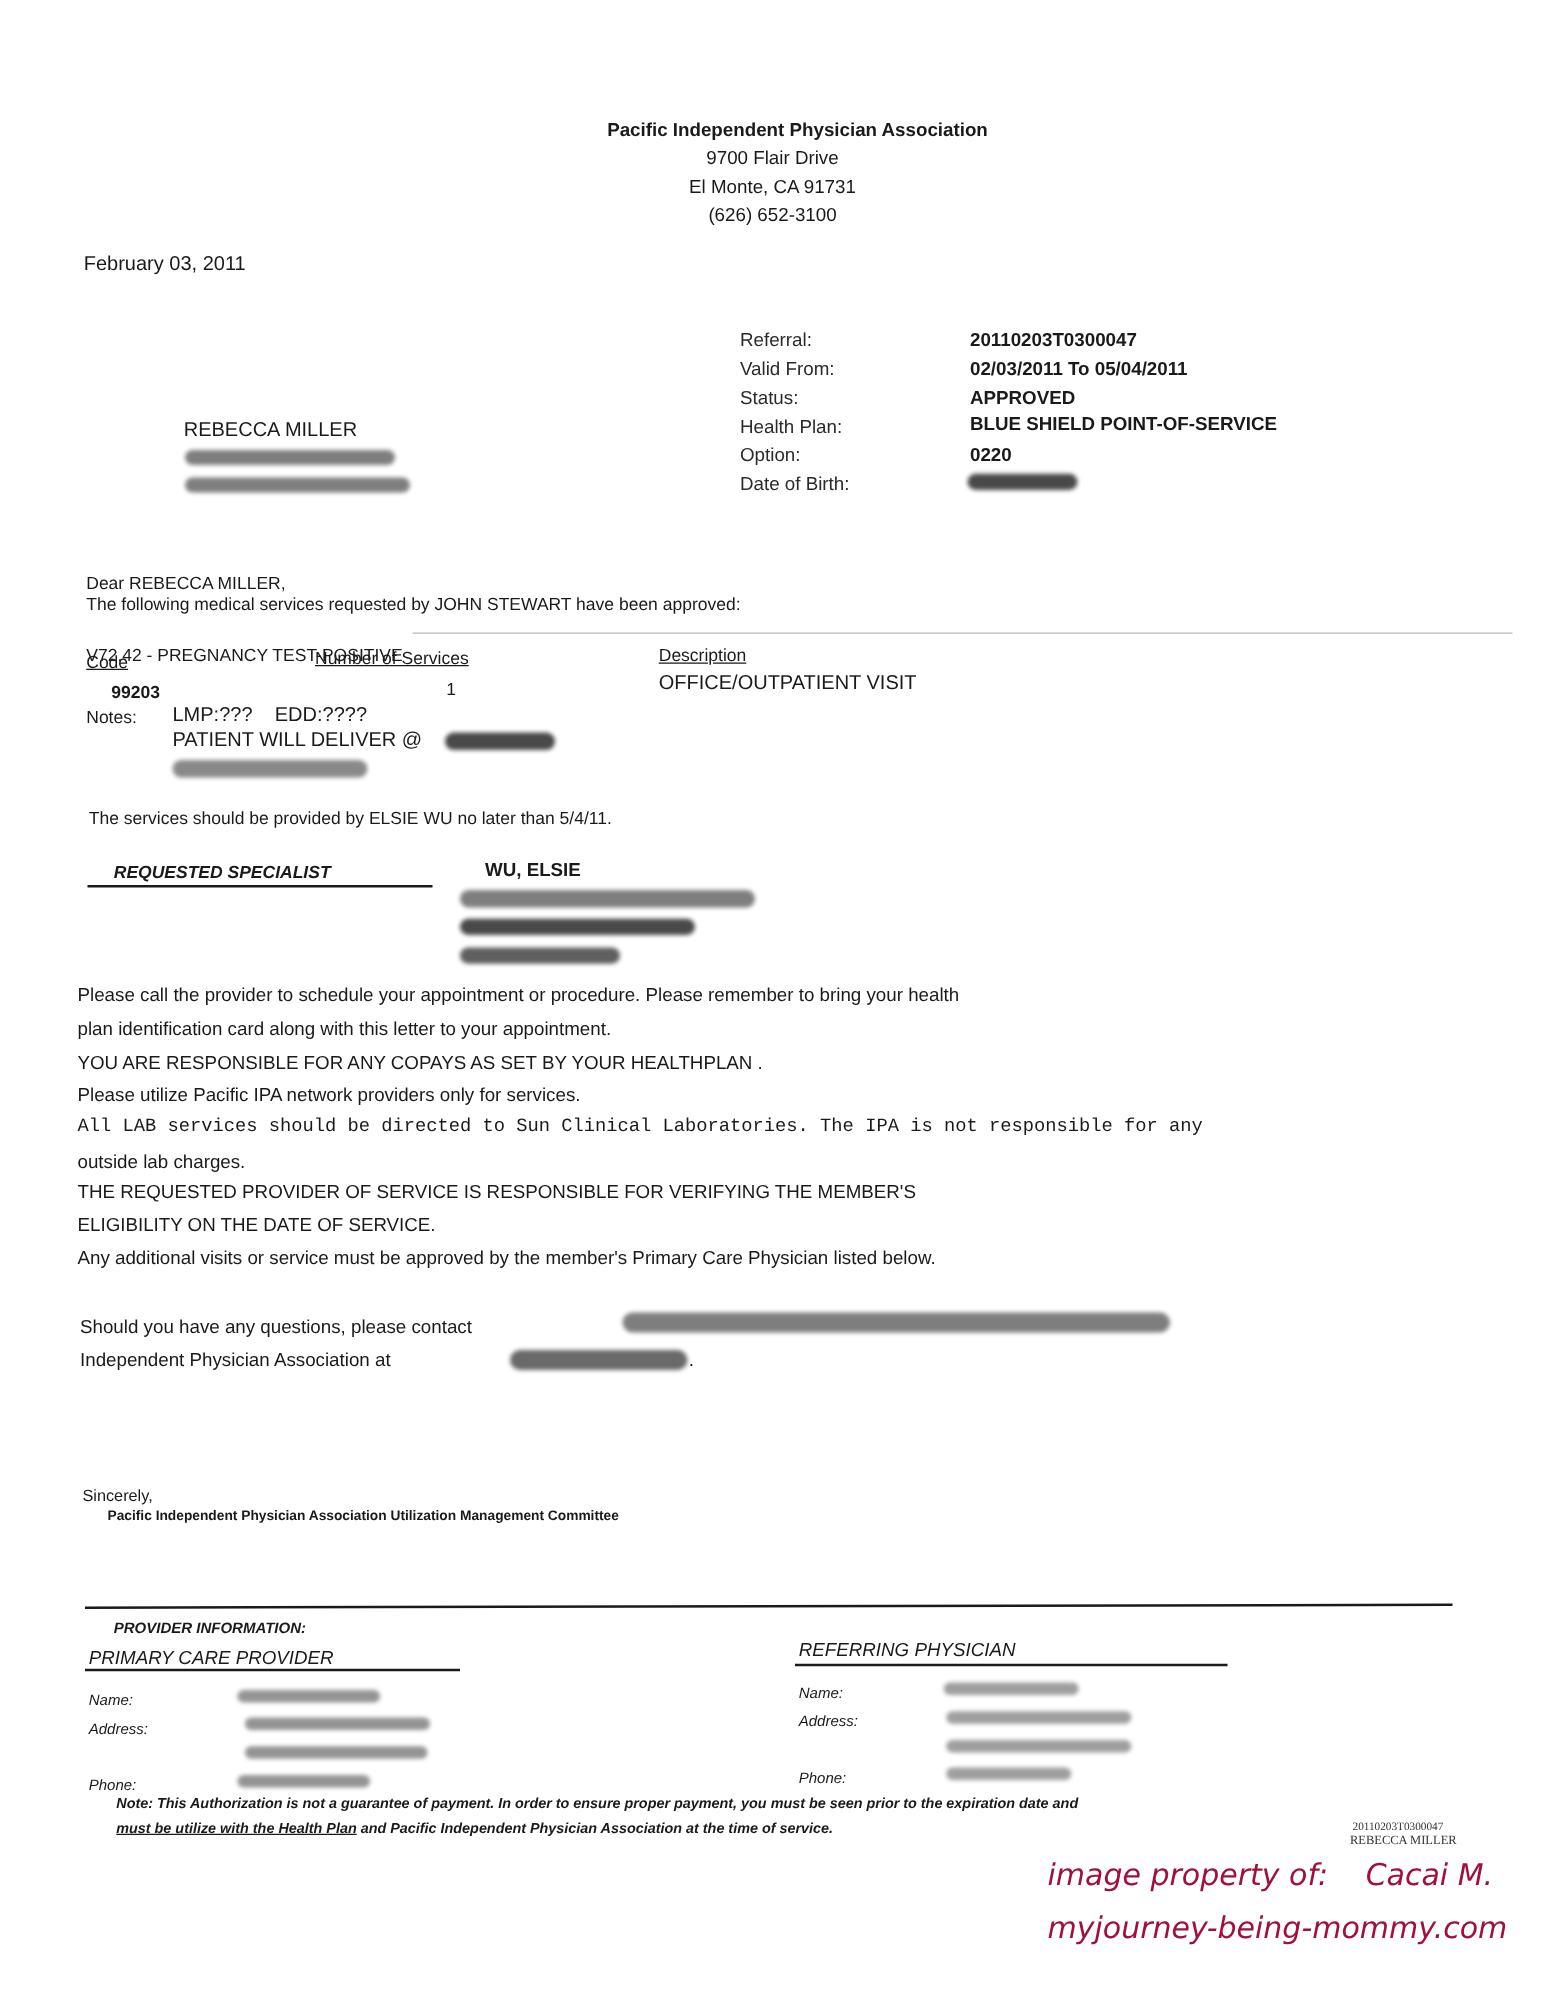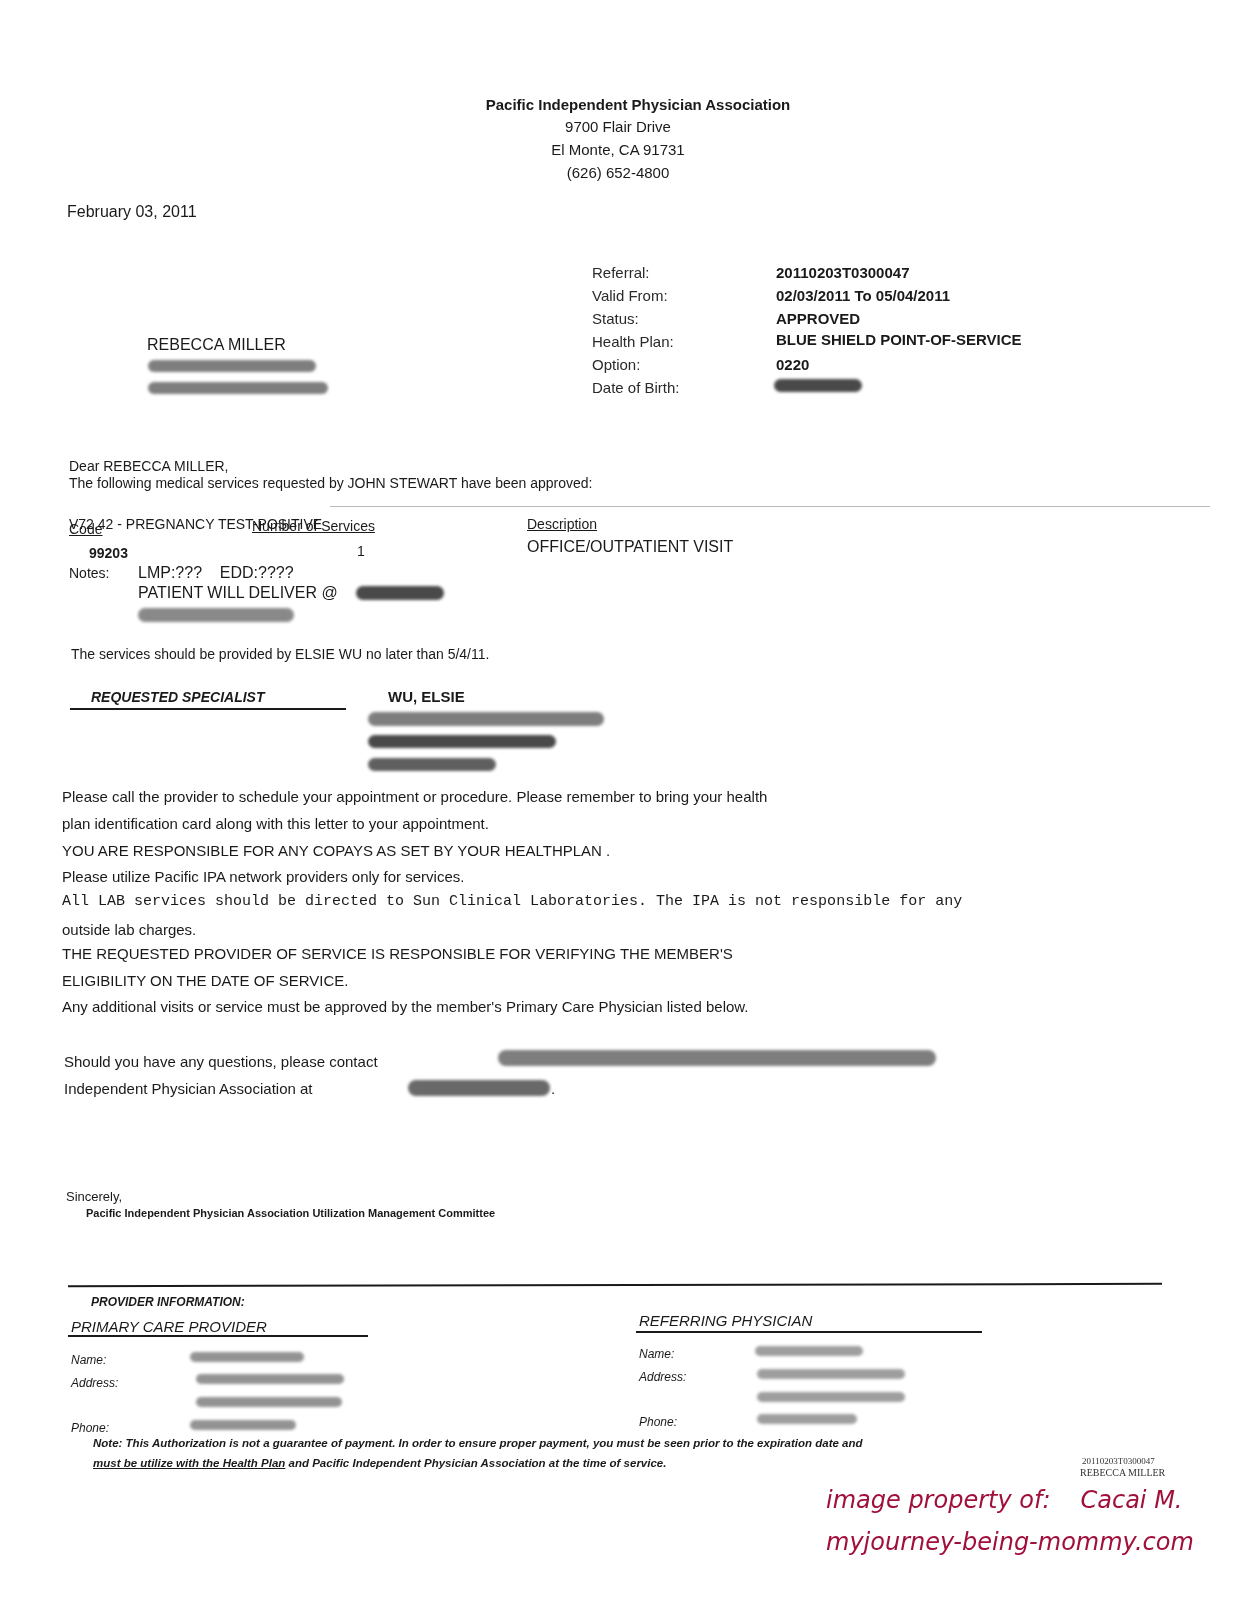--- a/index.html
+++ b/index.html
@@ -9,30 +9,30 @@
   .redact { position:absolute; background:#2a2a2a; border-radius:8px; filter:blur(1.5px); opacity:0.85; }
   .hdr { left:0; width:1236px; text-align:center; font-size:15px; }
   .bold { font-weight:bold;padding-left:20px; }
   .u { text-decoration:underline; }
   .it { font-style:italic; }
   .rule { position:absolute; background:#1a1a1a; }
   .lbl { font-size:15px; color:#2a2a2a; }
   .val { font-size:15px; font-weight:bold; }
   .body18 { font-size:15px; }
   .sm { font-size:15px; }
-  .wm { font-family:"DejaVu Sans", sans-serif; font-style:italic; color:#a0103a; font-size:24px; }
+  .wm { font-family:"DejaVu Sans", sans-serif; font-style:italic; color:#a0103a; font-size:24px;margin-left:12px; }
   .serif { font-family:"Liberation Serif", serif; }
 </style>
 </head>
 <body>
 
 <div class="abs hdr bold" style="top:96px;font-size:15px;">Pacific Independent Physician Association</div>
 <div class="abs hdr" style="top:118px;">9700 Flair Drive</div>
 <div class="abs hdr" style="top:141px;">El Monte, CA  91731</div>
-<div class="abs hdr" style="top:164px;">(626) 652-4800</div>
+<div class="abs hdr" style="top:164px;">(626) 652-3100</div>
 
 <div class="abs" style="left:67px;top:203px;font-size:16px;">February 03, 2011</div>
 
 <div>
   <div class="abs lbl" style="left:592px;top:264px;">Referral:</div>
   <div class="abs val" style="left:776px;top:264px;">20110203T0300047</div>
   <div class="abs lbl" style="left:592px;top:287px;">Valid From:</div>
   <div class="abs val" style="left:776px;top:287px;">02/03/2011 To 05/04/2011</div>
   <div class="abs lbl" style="left:592px;top:310px;">Status:</div>
   <div class="abs val" style="left:776px;top:310px;">APPROVED</div>

